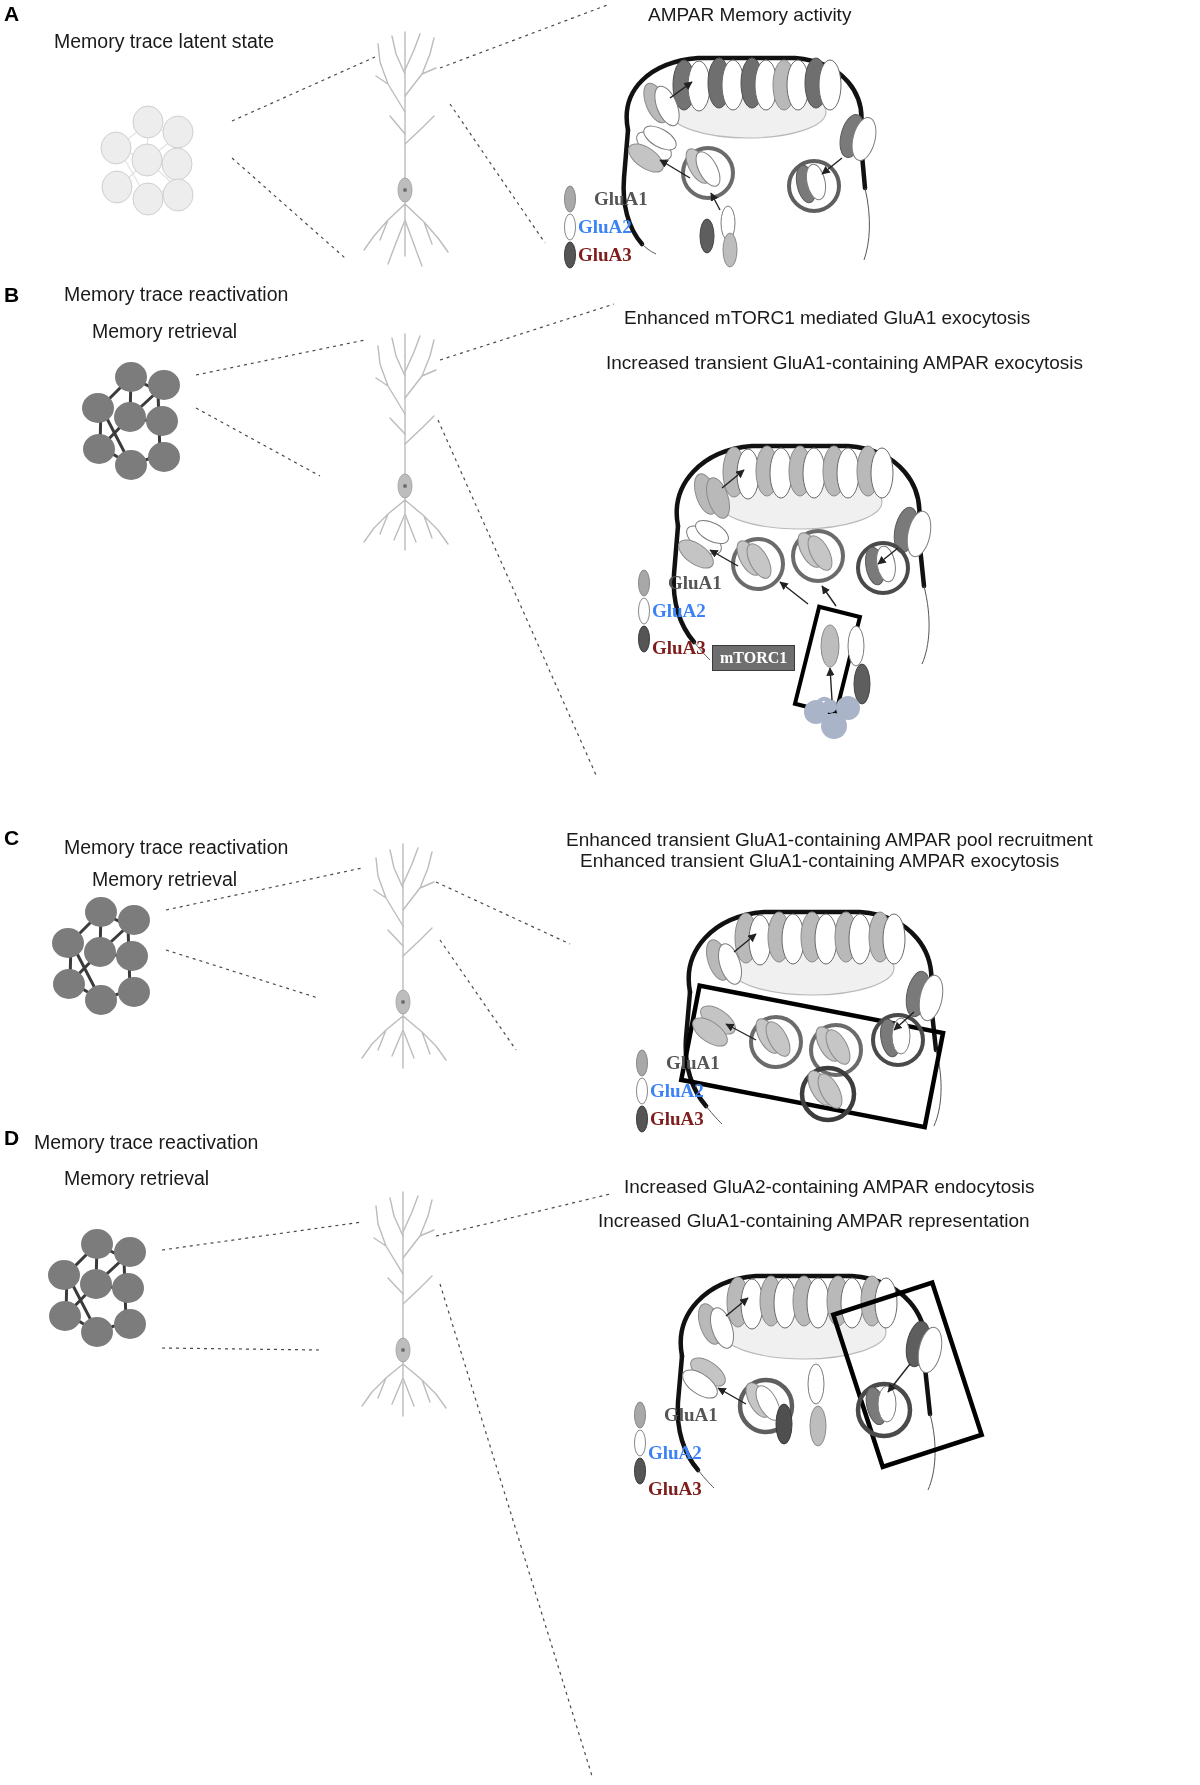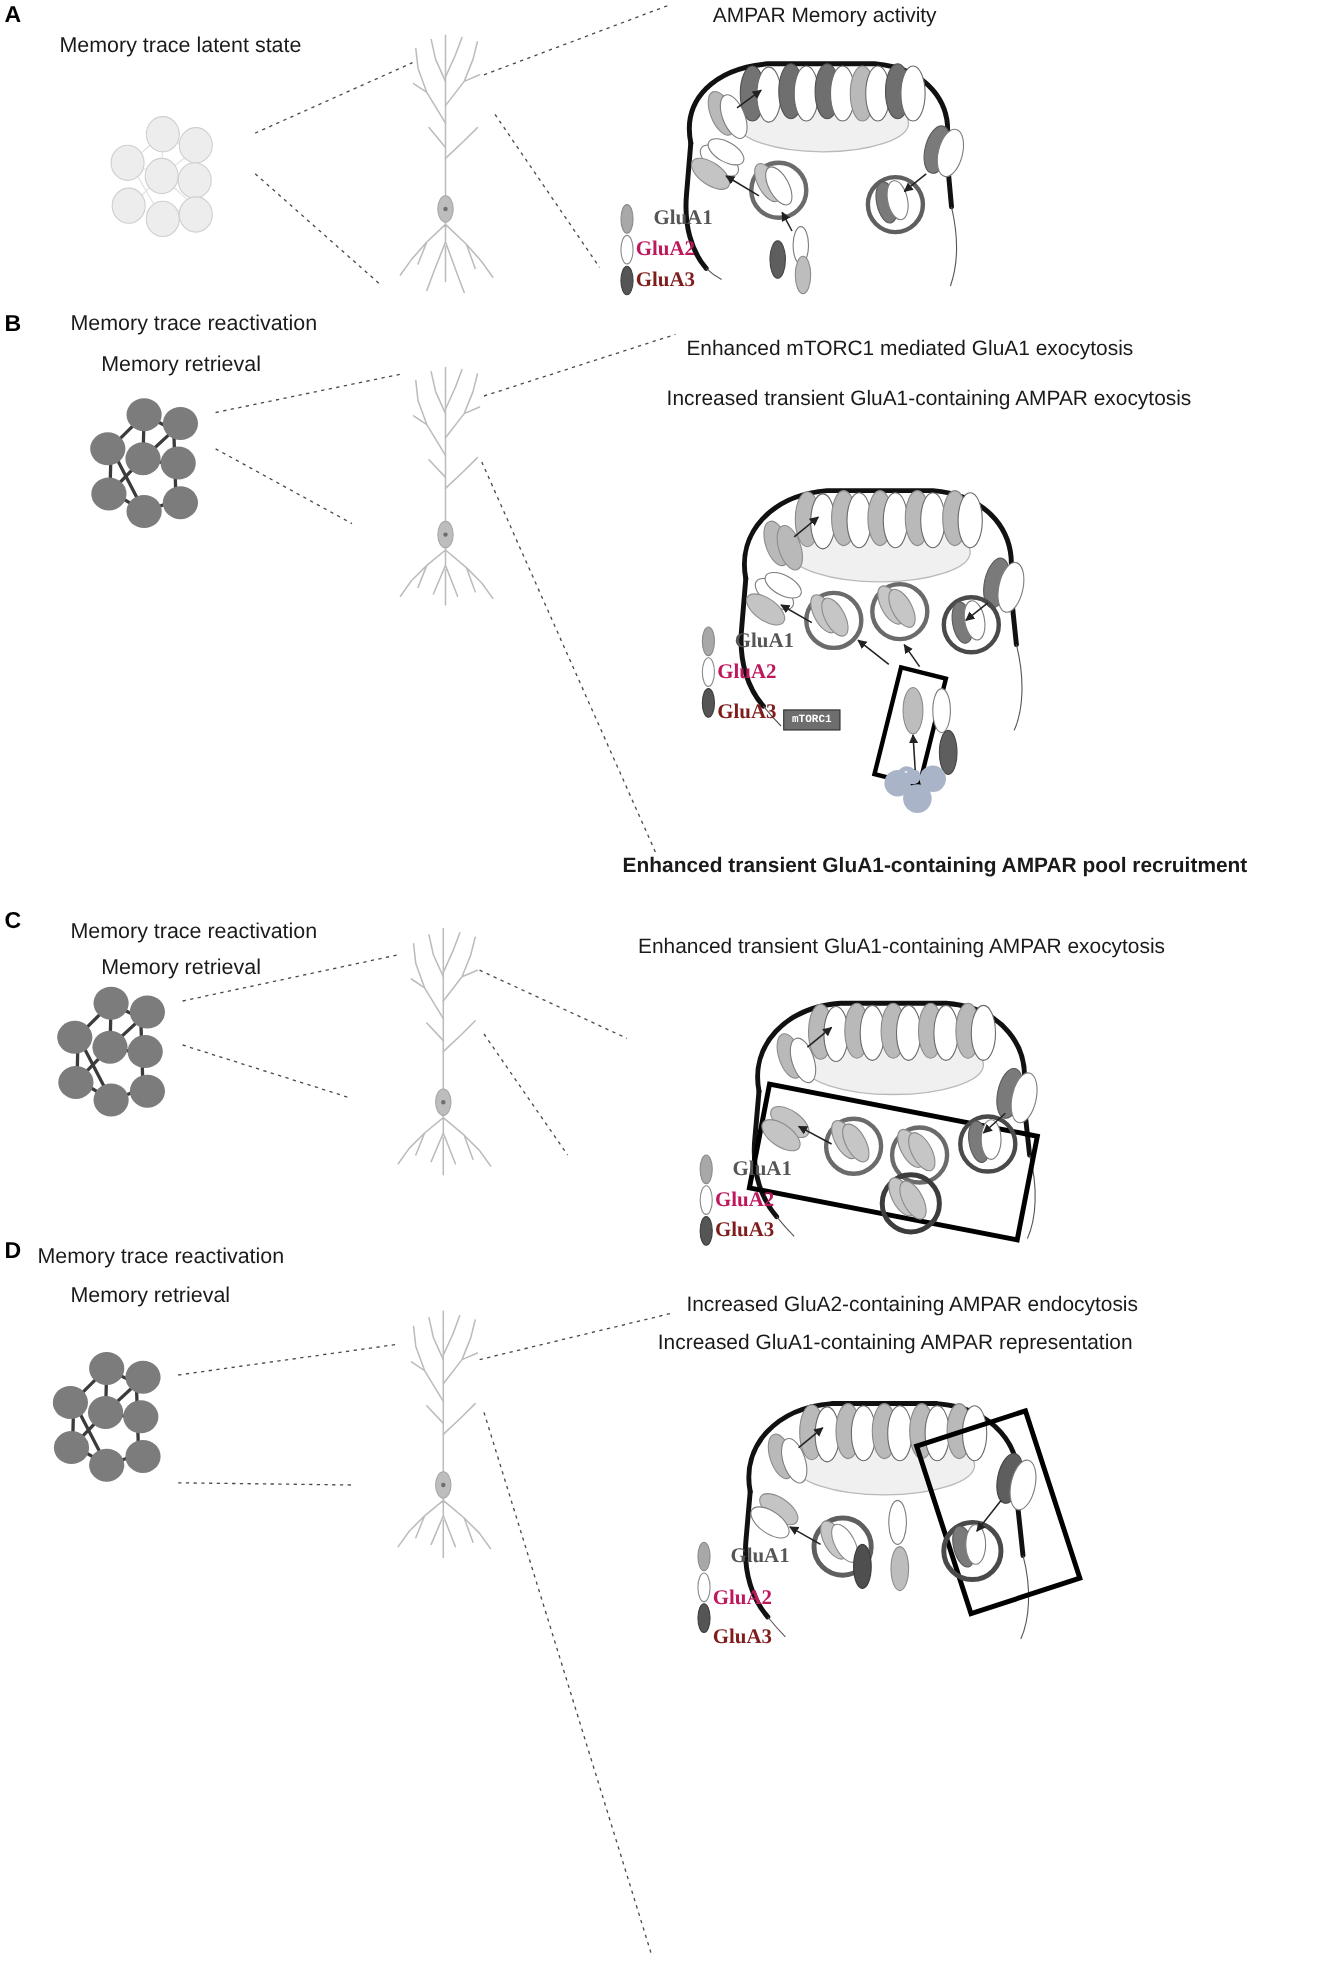--- a/index.html
+++ b/index.html
@@ -5,24 +5,24 @@
   html,body{margin:0;padding:0;background:#ffffff;}
   body{width:1200px;height:1785px;position:relative;overflow:hidden;
        font-family:"Liberation Sans",sans-serif;color:#1a1a1a;}
   .fig{position:absolute;inset:0;}
   .abs{position:absolute;}
   .panel-letter{font-weight:bold;font-size:21px;color:#000;letter-spacing:0;}
   .title{font-size:19.5px;color:#1a1a1a;white-space:nowrap;}
   .caption{font-size:19px;color:#1a1a1a;white-space:nowrap;}
   .legend-label{font-family:"Liberation Serif",serif;font-size:19px;font-weight:bold;white-space:nowrap;}
   .legend-a1{color:#555555;margin-left:16px;}
-  .legend-a2{color:#be185d;}
+  .legend-a2{color:#3b82f6;}
   .legend-a3{color:#7f1d1d;}
   .mtorc-box{background:#6e6e6e;border:1px solid #3a3a3a;color:#ffffff;
-             font-family:Liberation Mono, monospace;font-weight:bold;font-size:10px;
+             font-family:Liberation Serif, serif;font-weight:bold;font-size:16px;
              padding:3px 7px;white-space:nowrap;}
   svg{display:block;overflow:visible;}
 </style>
 </head>
 <body>
 
 <div class="fig">
 
 <div class="abs panel-letter" style="left:4px;top:2px;">A</div>
 <div class="abs title" style="left:54px;top:30px;">Memory trace latent state</div>
@@ -308,21 +308,21 @@
 
 <svg class="abs" style="left:0;top:830px;" width="1200" height="260">
   <g stroke="#4a4a4a" stroke-width="1.2" stroke-dasharray="3,4" fill="none">
     <path d="M166,80 L362,38"></path>
     <path d="M166,120 L318,168"></path>
     <path d="M436,52 L570,114"></path>
     <path d="M440,110 L516,220"></path>
   </g>
 </svg>
 
-<div class="abs caption" style="left:566px;top:777px;font-weight:bold;">Enhanced transient GluA1-containing AMPAR pool recruitment</div>
+<div class="abs caption" style="left:566px;top:829px;">Enhanced transient GluA1-containing AMPAR pool recruitment</div>
 <div class="abs caption" style="left:580px;top:850px;">Enhanced transient GluA1-containing AMPAR exocytosis</div>
 
 <svg class="abs" style="left:640px;top:872px;" width="340" height="270">
   <path d="M50,120 C42,78 74,44 124,40 L220,40 C270,44 298,78 290,122 L296,178" stroke="#111" stroke-width="4.5" fill="none" stroke-linecap="round"></path>
   <path d="M50,120 L46,166 C44,194 52,218 66,234" stroke="#111" stroke-width="4.5" fill="none" stroke-linecap="round"></path>
   <path d="M66,234 C74,244 78,248 82,252" stroke="#555" stroke-width="1" fill="none"></path>
   <path d="M296,178 C304,208 302,236 294,254" stroke="#555" stroke-width="1" fill="none"></path>
   <ellipse cx="172" cy="96" rx="82" ry="27" fill="#f0f0f0" stroke="#b9b9b9" stroke-width="1.2"></ellipse>
   <g>
     <ellipse cx="106" cy="66" rx="11" ry="25" fill="#b9b9b9" stroke="#8a8a8a"></ellipse>

